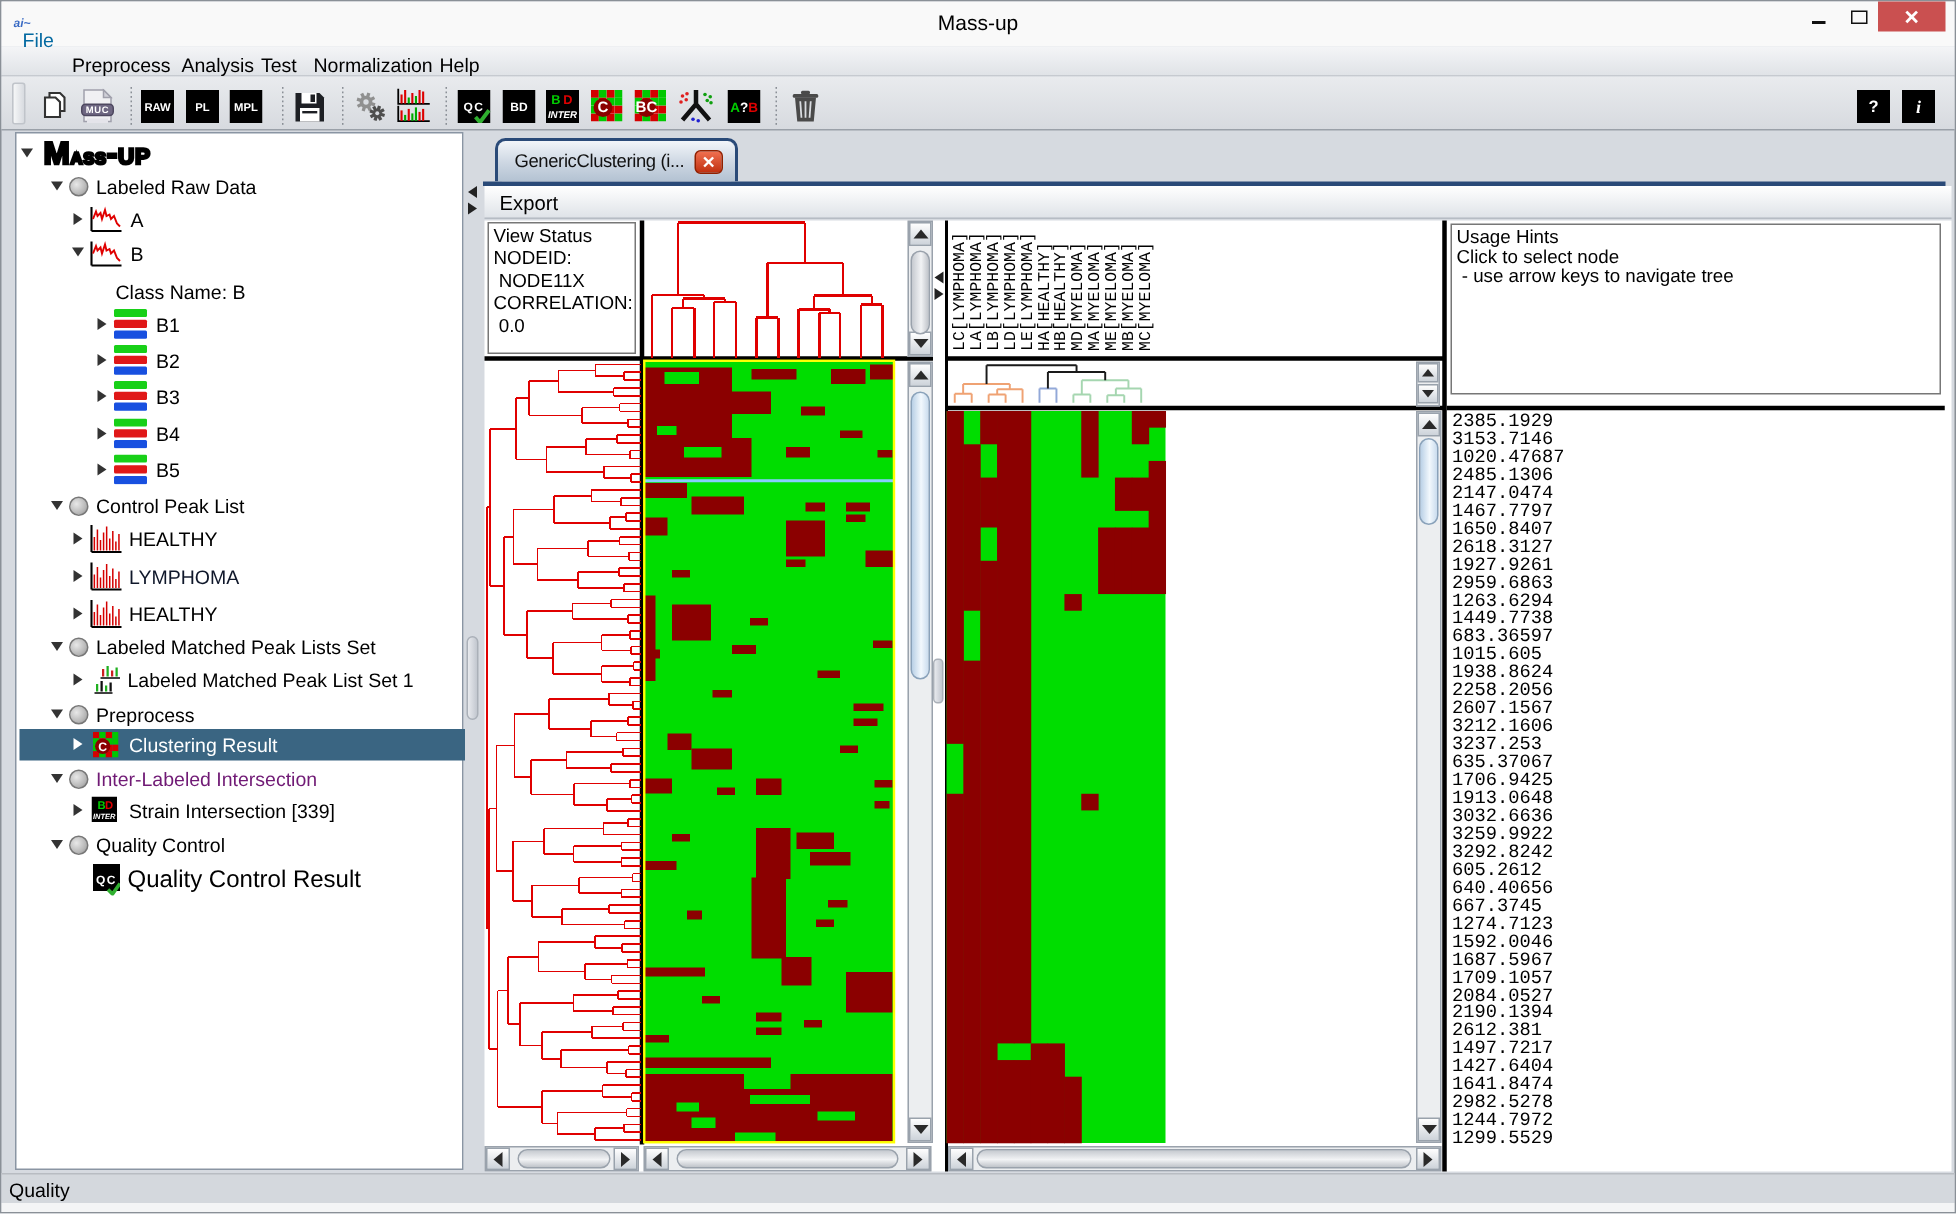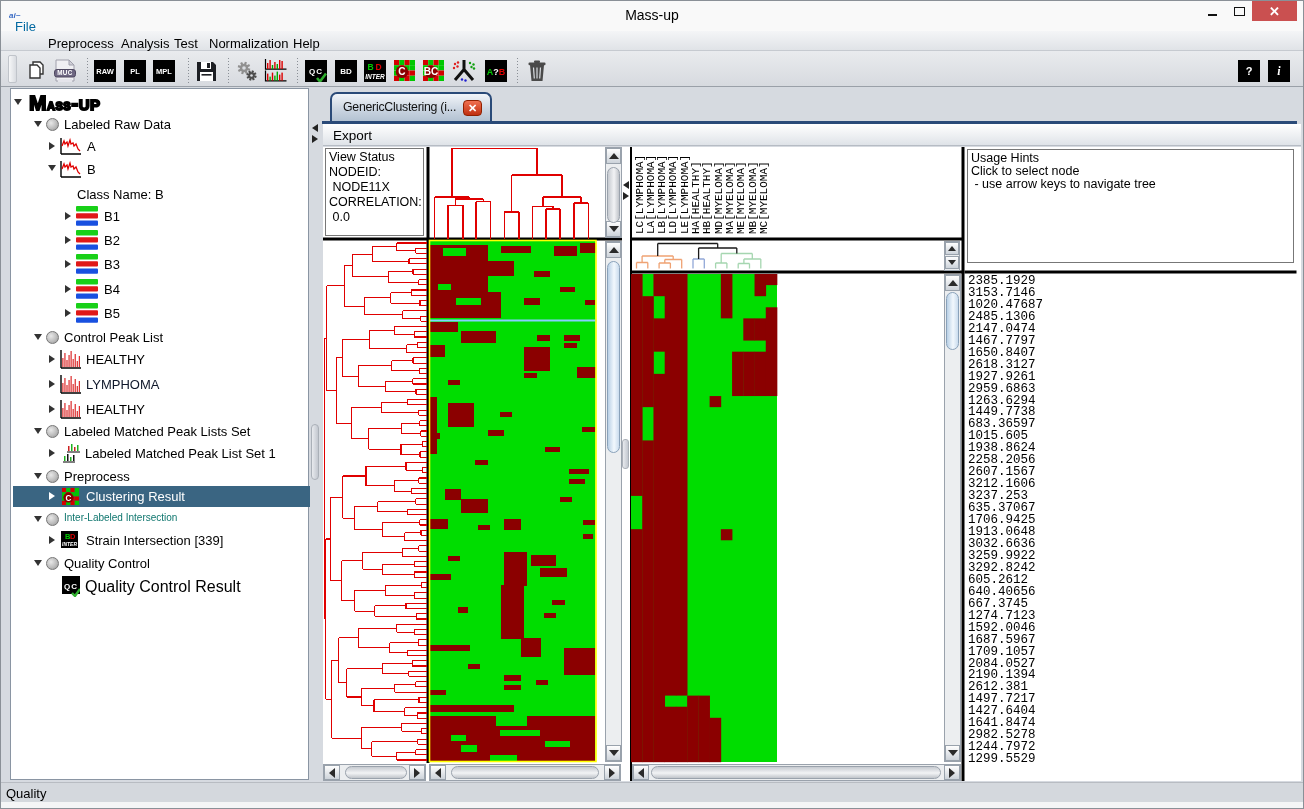--- a/index.html
+++ b/index.html
@@ -351,21 +351,21 @@
       <rect x="0.0" y="12.8" width="4.2" height="4.2" fill="#d40000"></rect>
       <rect x="4.2" y="12.8" width="4.2" height="4.2" fill="#00c800"></rect>
       <rect x="8.5" y="12.8" width="4.2" height="4.2" fill="#d40000"></rect>
       <rect x="12.8" y="12.8" width="4.2" height="4.2" fill="#00c800"></rect>
       <circle cx="6.46" cy="9.520000000000001" r="5.1" fill="#8b0000"></circle>
       <text x="6.46" y="12.520000000000001" font-family="Liberation Sans" font-weight="bold" font-size="8.16" fill="#fff" text-anchor="middle">C</text>
     </svg>
     <div style="position:absolute;left:86px;top:489px;font-size:13px;color:#fff;white-space:nowrap">Clustering Result</div>
     <div style="position:absolute;left:34px;top:516px;width:0;height:0;border-top:6px solid #333;border-left:4.5px solid transparent;border-right:4.5px solid transparent"></div>
     <div style="position:absolute;left:46px;top:513px;width:13px;height:13px;border-radius:50%;background:radial-gradient(circle at 4px 4px,#e8e8e8,#b9b9b9 60%,#8f8f8f);border:1px solid #777"></div>
-    <div style="position:absolute;left:64px;top:512px;font-size:10px;color:#0f766e;white-space:nowrap">Inter-Labeled Intersection</div>
+    <div style="position:absolute;left:64px;top:512px;font-size:13px;color:#701a75;white-space:nowrap">Inter-Labeled Intersection</div>
     <div style="position:absolute;left:49px;top:536px;width:0;height:0;border-left:6px solid #333;border-top:4.5px solid transparent;border-bottom:4.5px solid transparent"></div>
     <svg style="position:absolute;left:61px;top:531px" width="17" height="17" viewBox="0 0 17 17">
       <rect width="17" height="17" fill="#000"></rect>
       <text x="4" y="8" font-family="Liberation Sans" font-weight="bold" font-size="7.5" fill="#00cc00">B</text>
       <text x="9" y="8" font-family="Liberation Sans" font-weight="bold" font-size="7.5" fill="#dd0000">D</text>
       <text x="8.5" y="15" font-family="Liberation Sans" font-style="italic" font-weight="bold" font-size="5" fill="#fff" text-anchor="middle">INTER</text>
     </svg>
     <div style="position:absolute;left:86px;top:533px;font-size:13px;color:#000000;white-space:nowrap">Strain Intersection [339]</div>
     <div style="position:absolute;left:34px;top:560px;width:0;height:0;border-top:6px solid #333;border-left:4.5px solid transparent;border-right:4.5px solid transparent"></div>
     <div style="position:absolute;left:46px;top:557px;width:13px;height:13px;border-radius:50%;background:radial-gradient(circle at 4px 4px,#e8e8e8,#b9b9b9 60%,#8f8f8f);border:1px solid #777"></div>

